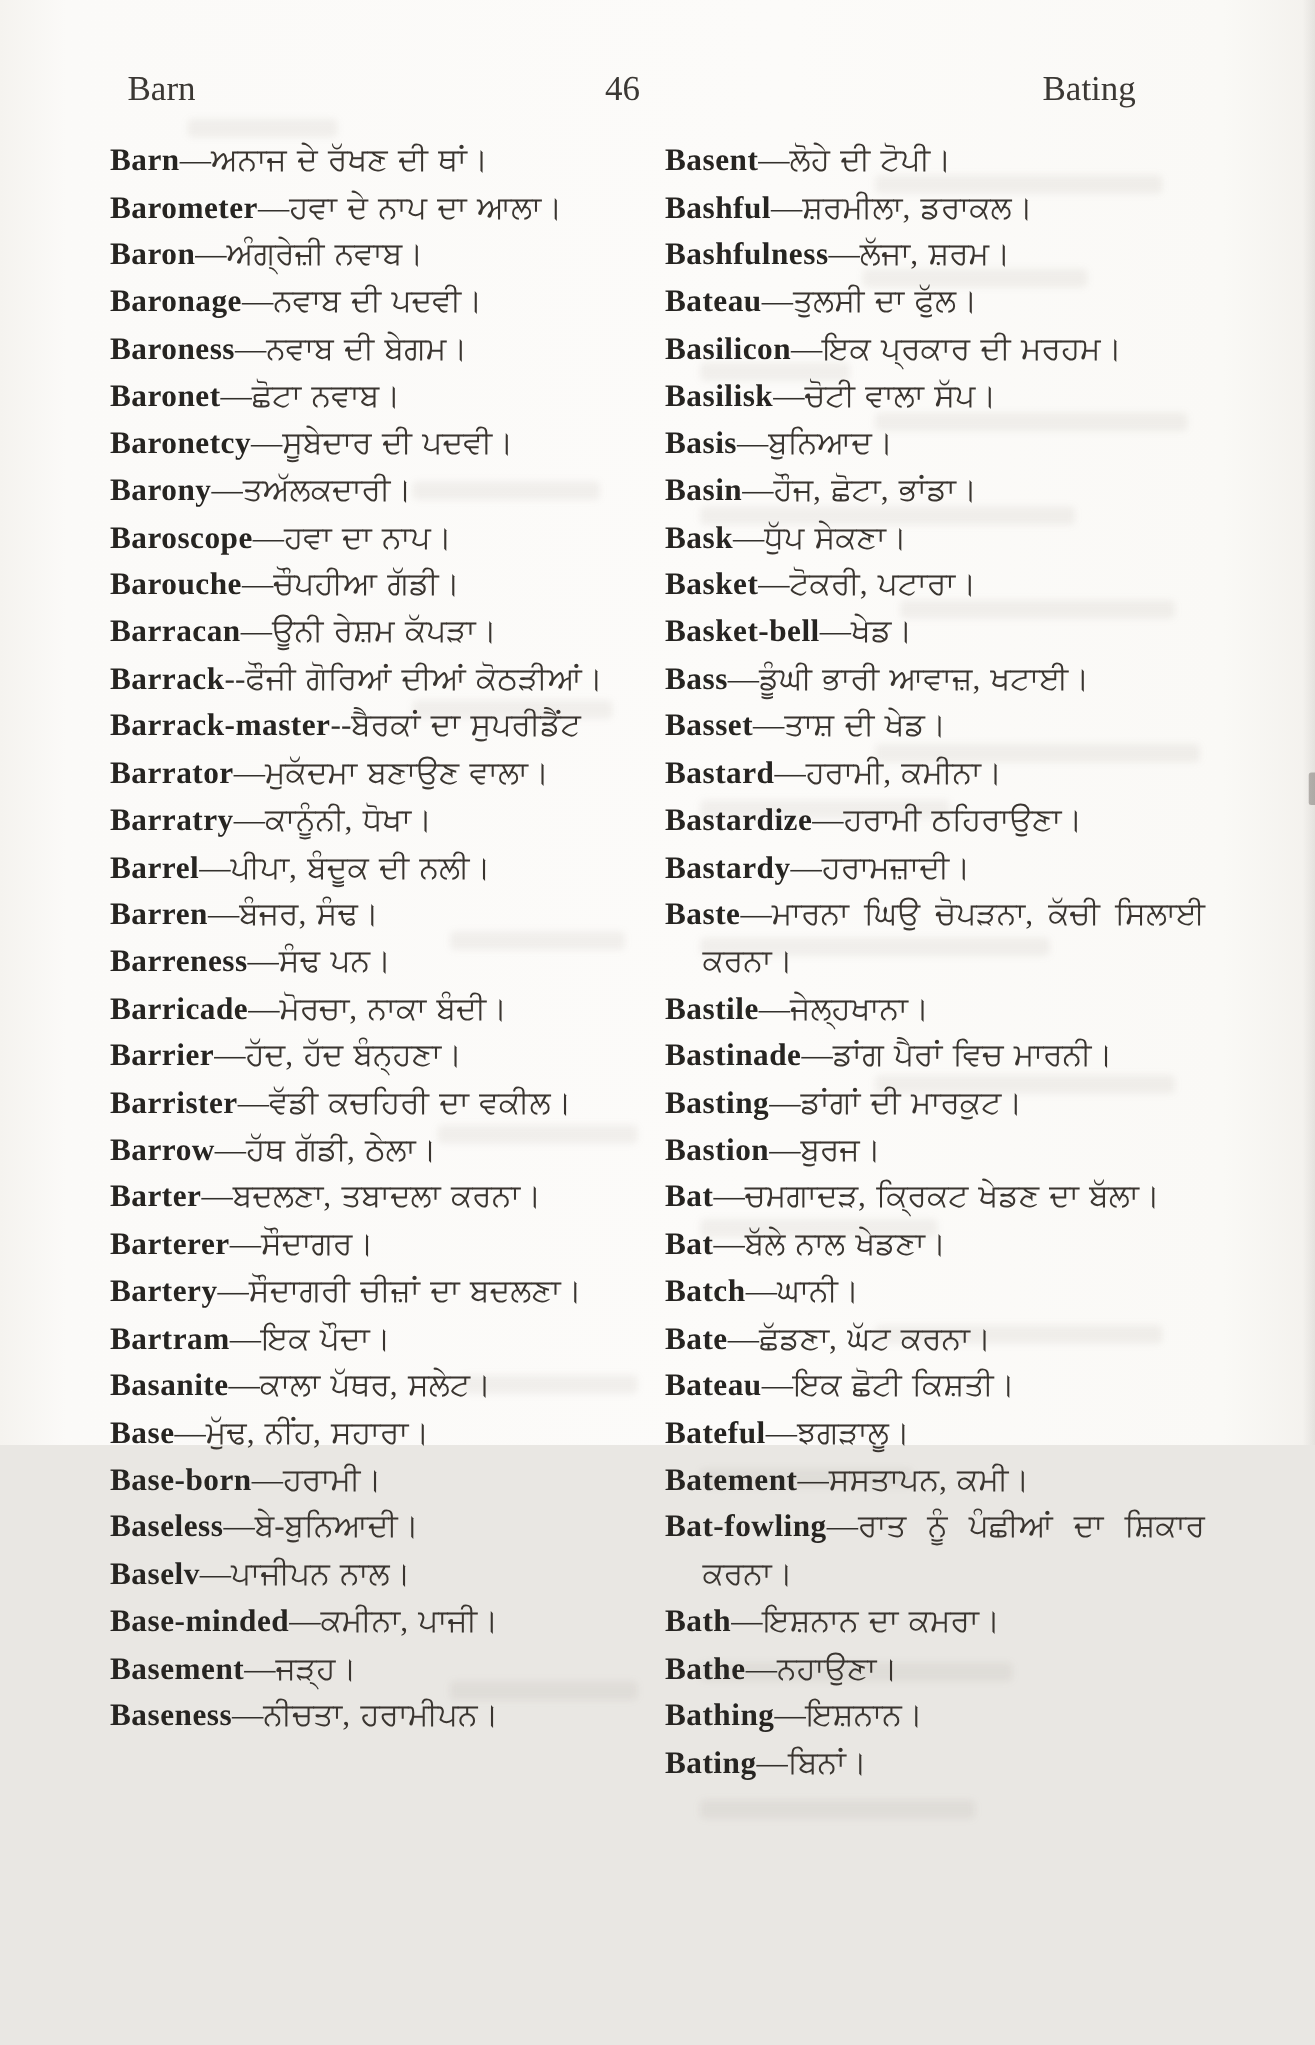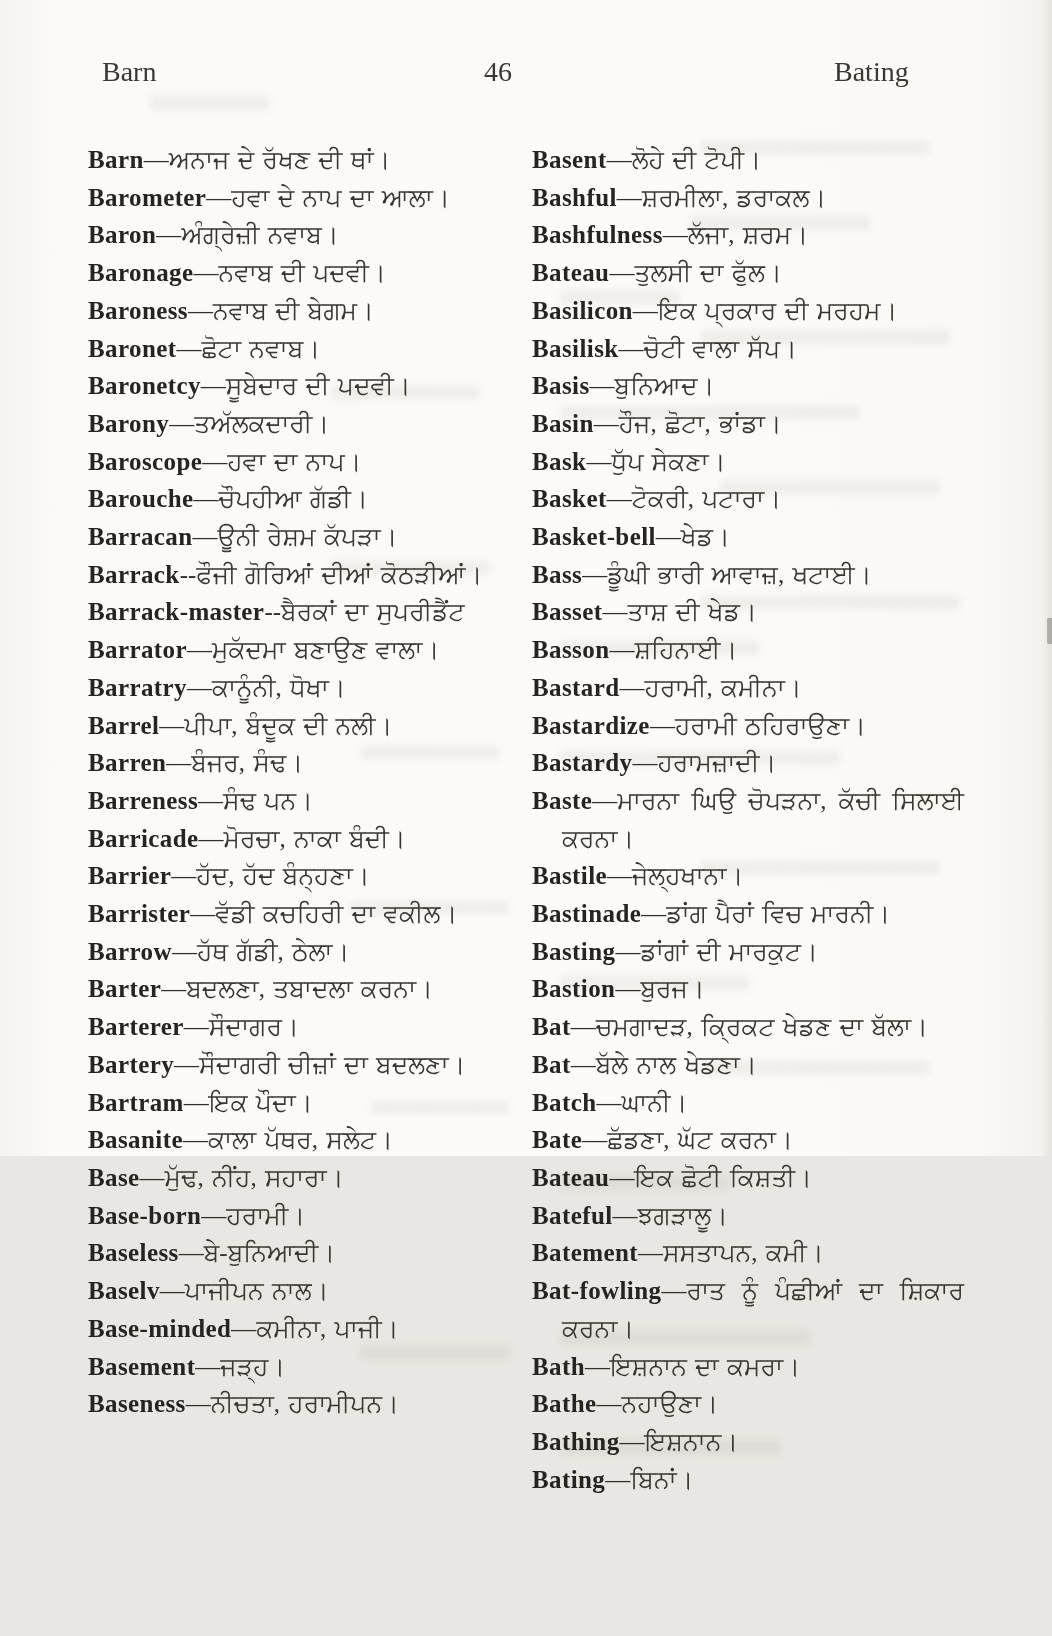--- a/index.html
+++ b/index.html
@@ -25,21 +25,21 @@
   .header { position:absolute; top:56px; left:0; width:100%; height:34px;
     font-size:28px; color:#3b3834; }
   .header .h-left  { position:absolute; left:102px; }
   .header .h-center{ position:absolute; left:484px; }
   .header .h-right { position:absolute; left:834px; }
   
   .columns {
     position:absolute; top:110px; left:88px; width:876px;
     display:flex; gap:26px; z-index:2;
   }
-  .col { font-size:25px; line-height:37.7px; color:#3a3631;margin-top:31px; }
+  .col { font-size:25px; line-height:37.7px; color:#3a3631; }
   .col-left  { width:418px; }
   .col-right { width:432px; }
   .entry {
     padding-left:30px; text-indent:-30px;
     text-align:justify; text-justify:inter-word;
     word-spacing:2px;
   }
   .entry .term {
     font-weight:bold; color:#262421; letter-spacing:0.4px;
   }
@@ -131,21 +131,20 @@
         <div class="entry"><span class="term">Bateau</span><span class="sep">—</span><span class="def">ਤੁਲਸੀ ਦਾ ਫੁੱਲ।</span></div>
         <div class="entry"><span class="term">Basilicon</span><span class="sep">—</span><span class="def">ਇਕ ਪ੍ਰਕਾਰ ਦੀ ਮਰਹਮ।</span></div>
         <div class="entry"><span class="term">Basilisk</span><span class="sep">—</span><span class="def">ਚੋਟੀ ਵਾਲਾ ਸੱਪ।</span></div>
         <div class="entry"><span class="term">Basis</span><span class="sep">—</span><span class="def">ਬੁਨਿਆਦ।</span></div>
         <div class="entry"><span class="term">Basin</span><span class="sep">—</span><span class="def">ਹੌਜ, ਛੋਟਾ, ਭਾਂਡਾ।</span></div>
         <div class="entry"><span class="term">Bask</span><span class="sep">—</span><span class="def">ਧੁੱਪ ਸੇਕਣਾ।</span></div>
         <div class="entry"><span class="term">Basket</span><span class="sep">—</span><span class="def">ਟੋਕਰੀ, ਪਟਾਰਾ।</span></div>
         <div class="entry"><span class="term">Basket-bell</span><span class="sep">—</span><span class="def">ਖੇਡ।</span></div>
         <div class="entry"><span class="term">Bass</span><span class="sep">—</span><span class="def">ਡੂੰਘੀ ਭਾਰੀ ਆਵਾਜ਼, ਖਟਾਈ।</span></div>
         <div class="entry"><span class="term">Basset</span><span class="sep">—</span><span class="def">ਤਾਸ਼ ਦੀ ਖੇਡ।</span></div>
-        <div class="entry"><span class="term">Basson</span><span class="sep">—</span><span class="def">ਸ਼ਹਿਨਾਈ।</span></div>
         <div class="entry"><span class="term">Bastard</span><span class="sep">—</span><span class="def">ਹਰਾਮੀ, ਕਮੀਨਾ।</span></div>
         <div class="entry"><span class="term">Bastardize</span><span class="sep">—</span><span class="def">ਹਰਾਮੀ ਠਹਿਰਾਉਣਾ।</span></div>
         <div class="entry"><span class="term">Bastardy</span><span class="sep">—</span><span class="def">ਹਰਾਮਜ਼ਾਦੀ।</span></div>
         <div class="entry"><span class="term">Baste</span><span class="sep">—</span><span class="def">ਮਾਰਨਾ ਘਿਉ ਚੋਪੜਨਾ, ਕੱਚੀ ਸਿਲਾਈ ਕਰਨਾ।</span></div>
         <div class="entry"><span class="term">Bastile</span><span class="sep">—</span><span class="def">ਜੇਲ੍ਹਖਾਨਾ।</span></div>
         <div class="entry"><span class="term">Bastinade</span><span class="sep">—</span><span class="def">ਡਾਂਗ ਪੈਰਾਂ ਵਿਚ ਮਾਰਨੀ।</span></div>
         <div class="entry"><span class="term">Basting</span><span class="sep">—</span><span class="def">ਡਾਂਗਾਂ ਦੀ ਮਾਰਕੁਟ।</span></div>
         <div class="entry"><span class="term">Bastion</span><span class="sep">—</span><span class="def">ਬੁਰਜ।</span></div>
         <div class="entry"><span class="term">Bat</span><span class="sep">—</span><span class="def">ਚਮਗਾਦੜ, ਕ੍ਰਿਕਟ ਖੇਡਣ ਦਾ ਬੱਲਾ।</span></div>
         <div class="entry"><span class="term">Bat</span><span class="sep">—</span><span class="def">ਬੱਲੇ ਨਾਲ ਖੇਡਣਾ।</span></div>

